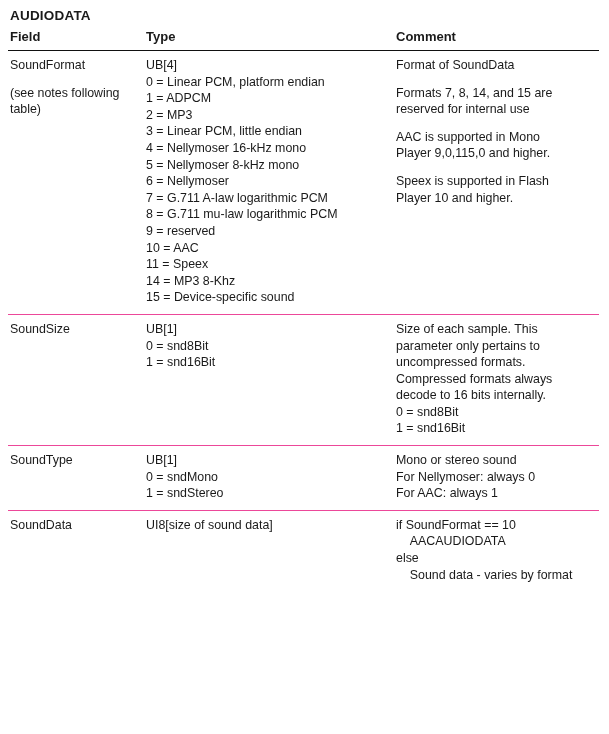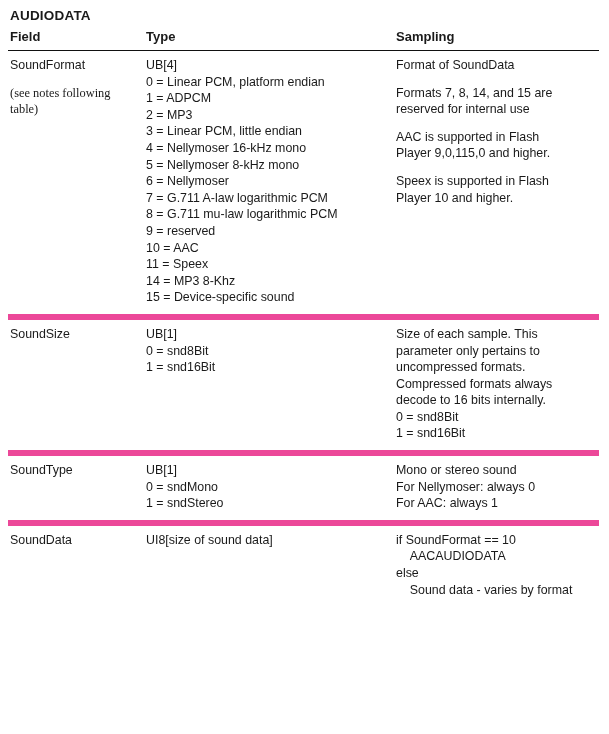--- a/index.html
+++ b/index.html
@@ -43,34 +43,33 @@
     font-weight: bold;
     padding: 0 4px 6px 2px;
     vertical-align: bottom;
     border-bottom: 1.6px solid #111;
   }
   table.spec td {
     vertical-align: top;
     font-size: 12.4px;
     line-height: 16.6px;
     padding: 6px 6px 8px 2px;
-    border-bottom: 6px solid #ec4899;
+    border-bottom: 1px solid #ec4899;
   }
   table.spec tr:last-child td {
     border-bottom: none;
   }
   .cell-lines > div {
     white-space: pre-wrap;
   }
   .gap {
     height: 11px;
   }
   .field-note {
     display: block;
-    font-family: Liberation Serif, serif;
   }
   .watermark {
     position: absolute;
     left: 186px;
     top: 692px;
     font-size: 12px;
     color: #8d8d8d;
     letter-spacing: 0.4px;
     white-space: nowrap;
     pointer-events: none;
@@ -99,21 +98,21 @@
   <table class="spec">
     <colgroup>
       <col class="c-field">
       <col class="c-type">
       <col class="c-comment">
     </colgroup>
     <thead>
       <tr>
         <th>Field</th>
         <th>Type</th>
-        <th>Sampling</th>
+        <th>Comment</th>
       </tr>
     </thead>
     <tbody>
 
       <tr>
         <td>
           <div>SoundFormat</div>
           <div class="gap"></div>
           <div class="field-note">(see notes following table)</div>
         </td>
@@ -133,21 +132,21 @@
           <div>11 = Speex</div>
           <div>14 = MP3 8-Khz</div>
           <div>15 = Device-specific sound</div>
         </td>
         <td class="cell-lines">
           <div>Format of SoundData</div>
           <div class="gap"></div>
           <div>Formats 7, 8, 14, and 15 are</div>
           <div>reserved for internal use</div>
           <div class="gap"></div>
-          <div>AAC is supported in Flash</div>
+          <div>AAC is supported in Mono</div>
           <div>Player 9,0,115,0 and higher.</div>
           <div class="gap"></div>
           <div>Speex is supported in Flash</div>
           <div>Player 10 and higher.</div>
         </td>
       </tr>
 
 
       <tr>
         <td>

